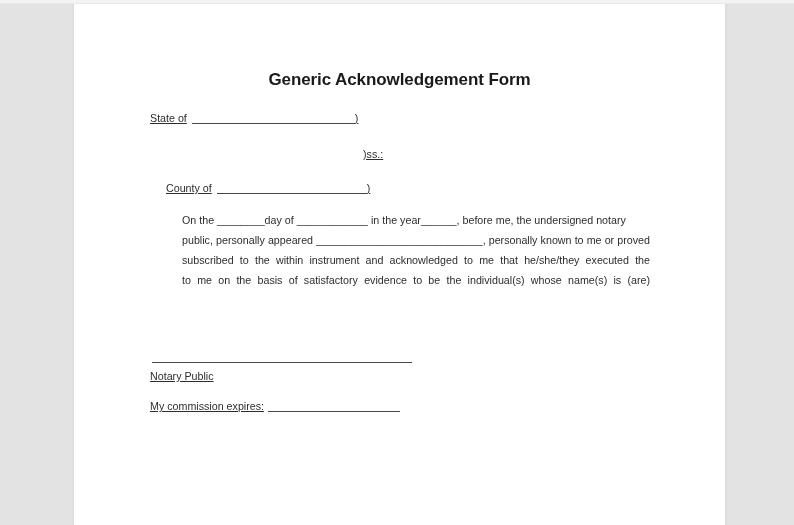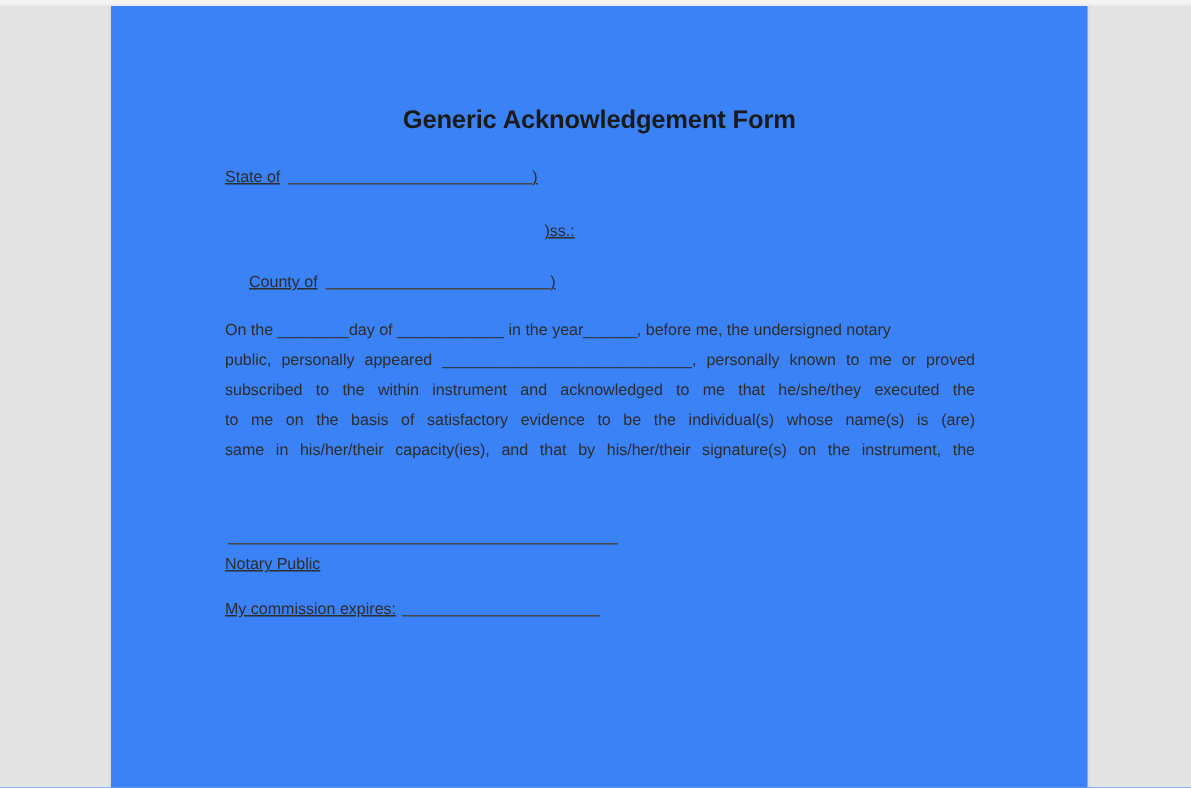--- a/index.html
+++ b/index.html
@@ -12,21 +12,21 @@
     color: #2d2d2d;
   }
   .top-strip {
     position: absolute; top: 0; left: 0; width: 794px; height: 3px;
     background: #f3f3f3;
     border-bottom: 1px solid rgba(0,0,0,0.04);
     z-index: 5;
   }
   .page {
     position: absolute; left: 74px; top: 0; width: 651px; height: 525px;
-    background: #3b82f6;
+    background: #ffffff;
     box-shadow: 0 0 3px rgba(0,0,0,0.10);
   }
   .doc-title {
     position: absolute; top: 70px; left: 0; width: 100%;
     text-align: center;
     font-size: 17px; font-weight: 700; color: #1a1a1a;
     letter-spacing: -0.1px;
   }
   .content {
     position: absolute; left: 76px; top: 0; width: 500px; height: 525px;
@@ -49,21 +49,21 @@
   .b-comm   { width: 132px; margin-left: 4px; }
   .sig-line {
     position: absolute; top: 349px; left: 2px;
     width: 260px; height: 13px;
     border-bottom: 1px solid #474747;
   }
   .para {
     position: absolute; top: 210px; left: 0; width: 500px;
     line-height: 20px;
   }
-  .pline { height: 20px; text-align: justify; }
+  .pline { height: 20px; text-align: justify; margin-left: 32px; }
   .jl { text-align-last: justify; }
 </style>
 </head>
 <body>
 
 <div class="top-strip"></div>
 
 <div class="page">
 
   <div class="doc-title">Generic Acknowledgement Form</div>
@@ -80,21 +80,20 @@
 
     <div class="row row-county">
       <span>County of</span><span class="blank b-county"></span><span>)</span>
     </div>
 
     <div class="para">
       <div class="pline">On the ________day of ____________ in the year______, before me, the undersigned notary</div>
       <div class="pline jl">public, personally appeared ____________________________, personally known to me or proved</div>
       <div class="pline jl">subscribed to the within instrument and acknowledged to me that he/she/they executed the</div>
       <div class="pline jl">to me on the basis of satisfactory evidence to be the individual(s) whose name(s) is (are)</div>
-      <div class="pline jl">same in his/her/their capacity(ies), and that by his/her/their signature(s) on the instrument, the</div>
     </div>
 
     <div class="sig-line"></div>
 
     <div class="row row-notary">
       <span>Notary Public</span>
     </div>
 
     <div class="row row-comm">
       <span>My commission expires:</span><span class="blank b-comm"></span>

